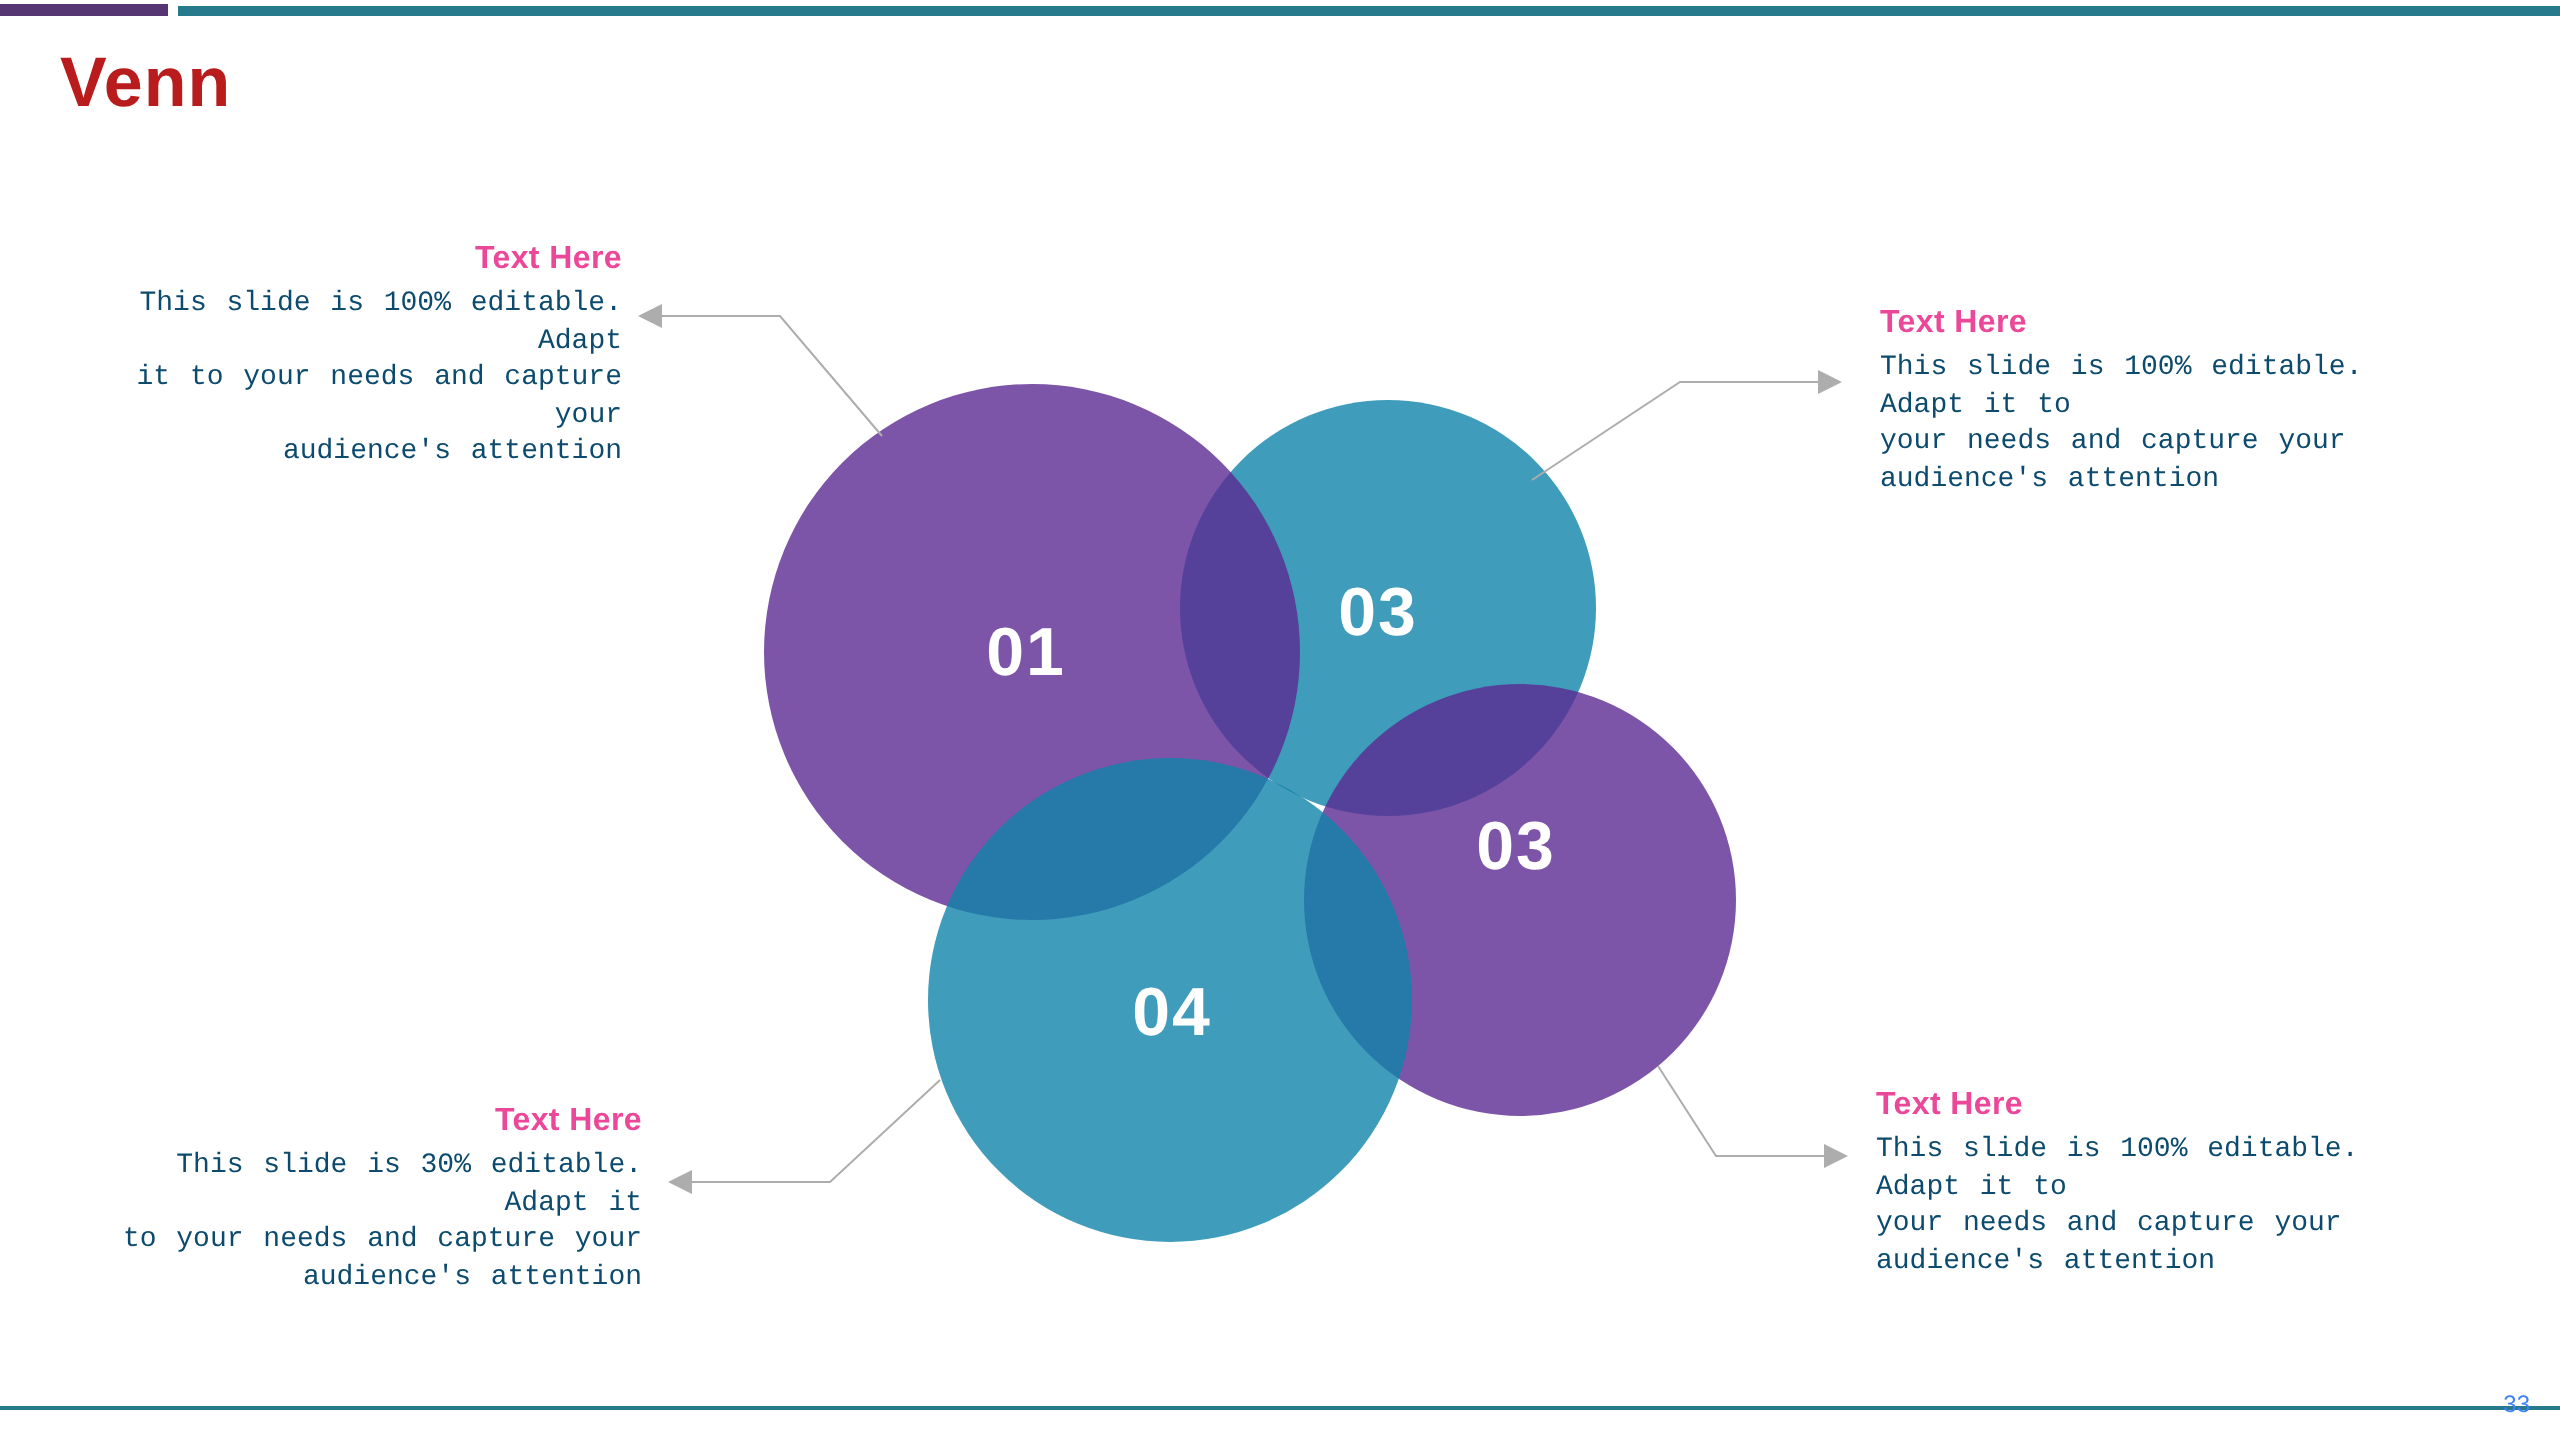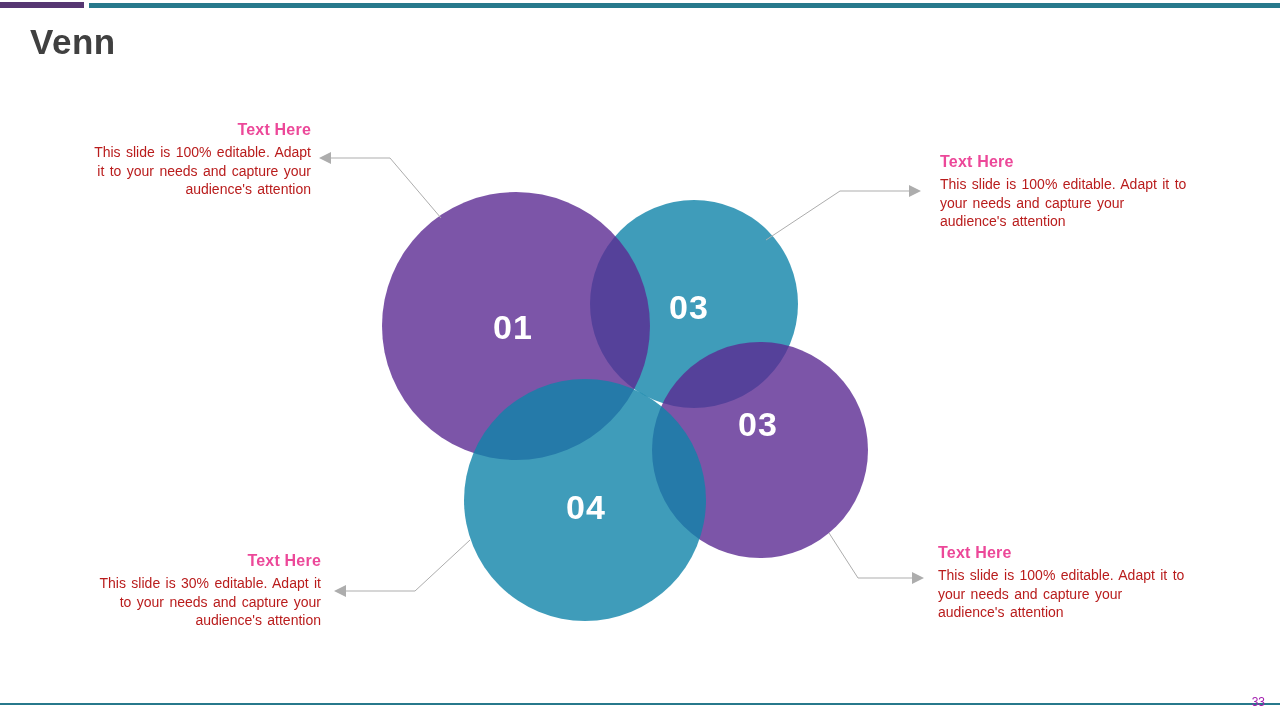--- a/index.html
+++ b/index.html
@@ -11,51 +11,51 @@
   }
   .slide{position:relative;width:1280px;height:720px;background:#fff;}
 
   .bar{position:absolute;}
   .bar-top-purple{left:0;top:2px;width:84px;height:6px;}
   .bar-top-teal{left:89px;top:3px;width:1191px;height:5px;}
   .bar-bottom-teal{left:0;top:703px;width:1280px;height:2px;}
 
   .slide-title{
     position:absolute;left:30px;top:22px;
-    font-size:35px;font-weight:bold;color:#404040;
+    font-size:35px;font-weight:bold;color:#b91c1c;
     letter-spacing:0.5px;
   }
 
   .venn-svg{position:absolute;left:0;top:0;}
 
   .circle-label{
     position:absolute;
     transform:translate(-50%,-50%);
     color:#ffffff;font-size:34px;font-weight:bold;
     letter-spacing:1px;
     white-space:nowrap;
   }
 
   .annotation{position:absolute;}
   .annotation .ann-heading{
     font-size:16px;font-weight:bold;color:#ec4899;
     margin:0 0 4px 0;letter-spacing:0.2px;
   }
   .annotation .ann-body{
-    font-size:14px;color:#b91c1c;line-height:18.5px;
-    white-space:pre-line;word-spacing:1.5px;
+    font-size:14px;color:#0c4a6e;line-height:18.5px;
+    white-space:pre-line;word-spacing:1.5px;font-family:Liberation Mono, monospace;
   }
   .ann-top-left{left:62px;top:121px;width:249px;text-align:right;}
   .ann-top-right{left:940px;top:153px;width:290px;text-align:left;}
   .ann-bottom-left{left:60px;top:552px;width:261px;text-align:right;}
   .ann-bottom-right{left:938px;top:544px;width:290px;text-align:left;}
 
   .page-number{
     position:absolute;right:15px;top:695px;
-    font-size:12px;color:#a21caf;
+    font-size:12px;color:#3b82f6;
   }
 </style>
 </head>
 <body>
 
 <div class="slide">
 
   <div class="bar bar-top-purple" style="background-color: rgb(86, 54, 114);"></div>
   <div class="bar bar-top-teal" style="background-color: rgb(39, 121, 140);"></div>
 

